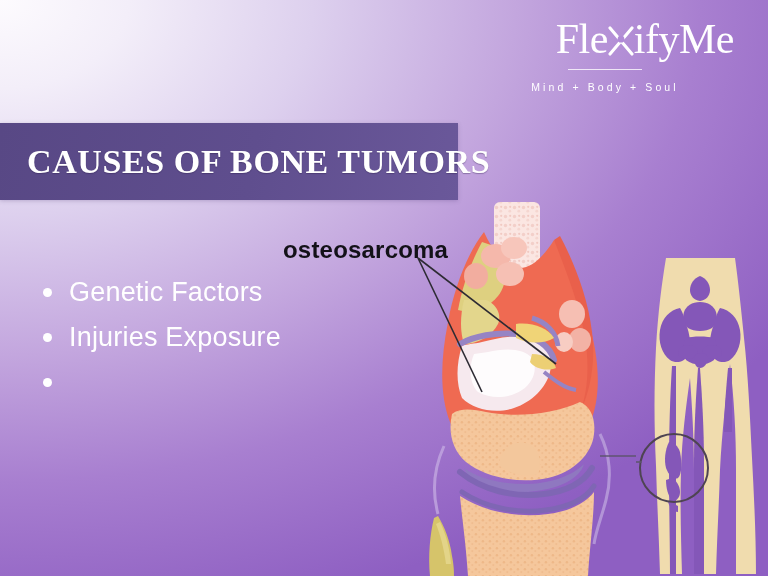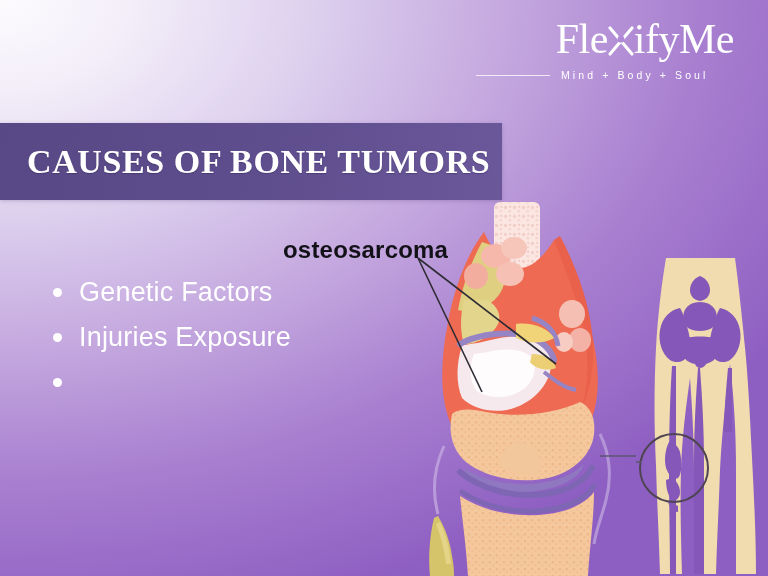--- a/index.html
+++ b/index.html
@@ -43,42 +43,43 @@
     position: relative;
     width: 26px;
     height: 30px;
     vertical-align: -3px;
   }
   #logo-wordmark .x-glyph svg { position:absolute; left:0; top:0; }
   .tagline-row {
     margin-top: 9px;
     display: flex;
     align-items: center;
-    justify-content: flex-start;
+    justify-content: flex-end;
     gap: 11px;
+    flex-direction: column;
   }
   .tagline-rule {
     width: 74px;
     height: 1px;
     background: rgba(255,255,255,0.78);
   }
   #logo-tagline {
     font-size: 10.5px;
     letter-spacing: 3.1px;
     color: #ffffff;
     font-weight: 400;
     white-space: nowrap;
   }
 
   
   #title-banner {
     position: absolute;
     left: 0;
     top: 123px;
-    width: 502px;
+    width: 458px;
     height: 77px;
     background: linear-gradient(100deg, #584885 0%, #5f4e8e 55%, #6a589a 100%);
     display: flex;
     align-items: center;
     box-shadow: 0 1px 4px rgba(70,50,110,0.25);
   }
   #title-text {
     font-family: "Liberation Serif", serif;
     font-weight: 700;
     font-size: 34px;
@@ -97,21 +98,21 @@
     font-size: 24px;
     font-weight: 700;
     color: #131118;
     letter-spacing: 0.2px;
     font-family: "Liberation Sans", sans-serif;
   }
 
   
   #bullet-list {
     position: absolute;
-    left: 46px;
+    left: 36px;
     top: 270px;
     list-style: none;
     margin: 0;
     padding: 0;
     width: 400px;
   }
   #bullet-list li {
     display: flex;
     align-items: center;
     height: 45px;

